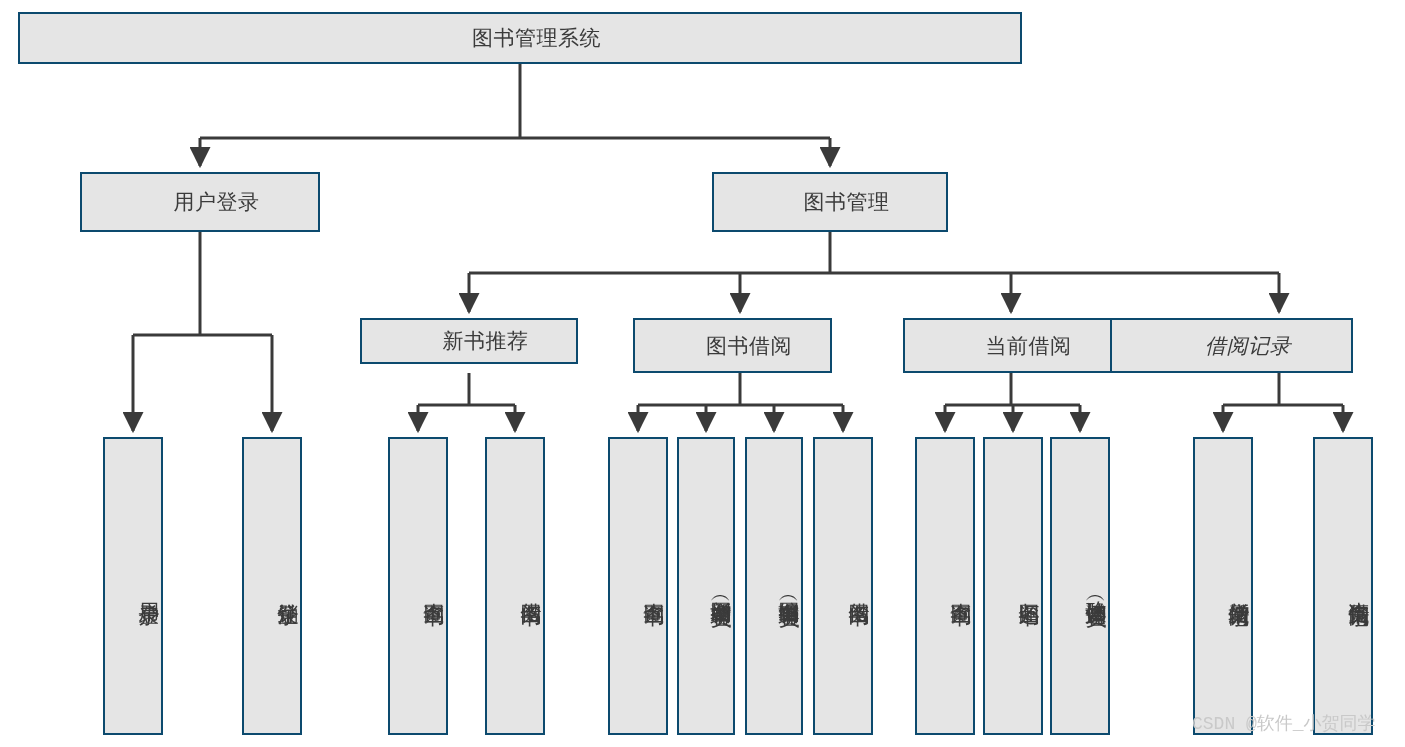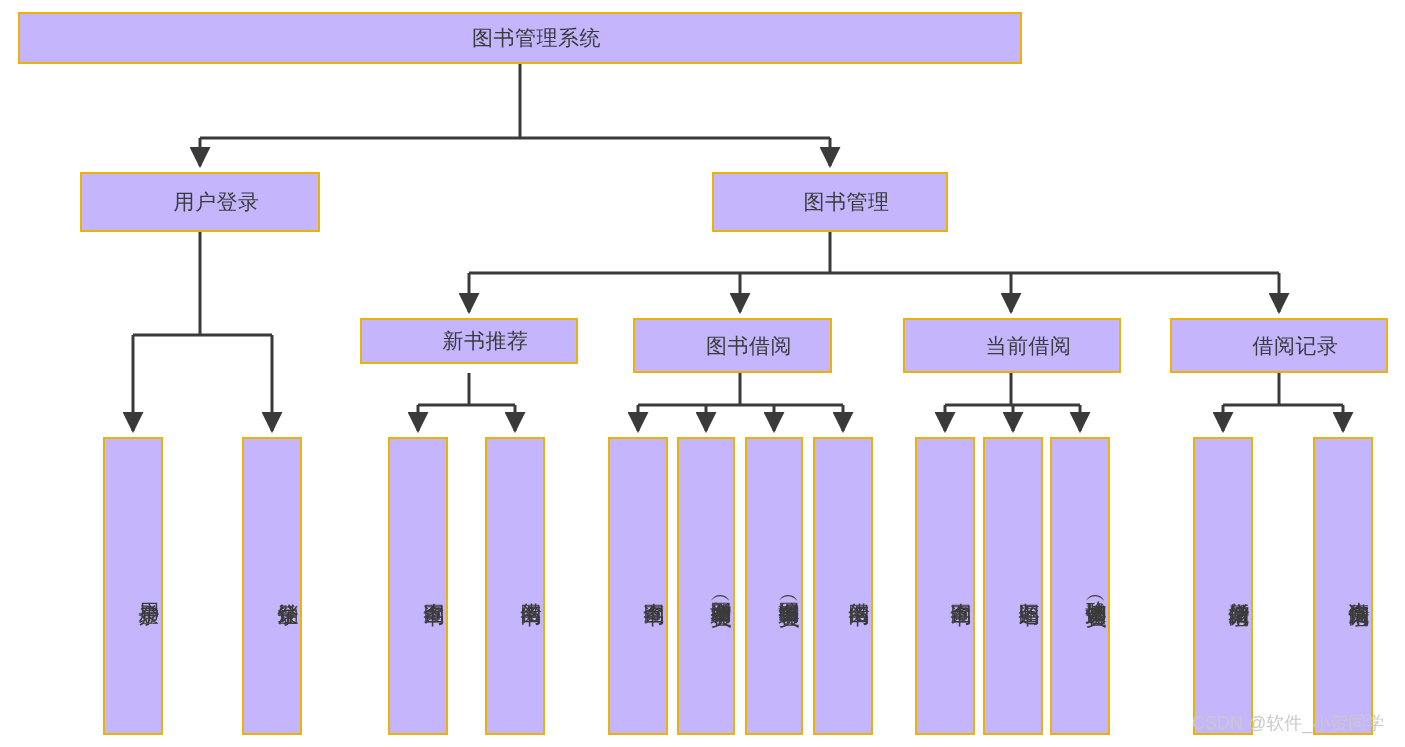--- a/index.html
+++ b/index.html
@@ -21,22 +21,22 @@
     position: absolute;
     left: 0;
     top: 0;
     width: 1405px;
     height: 747px;
     pointer-events: none;
   }
   .node {
     position: absolute;
     box-sizing: border-box;
-    border: 2px solid #eab308;
-    background: #c4b5fd;
+    border: 2px solid #0c4a6e;
+    background: #e5e5e5;
     color: #3b3b3b;
     display: flex;
     align-items: center;
     justify-content: center;
     text-align: center;
     z-index: 2;
     padding-left: 33px;
   }
   .node.horiz {
     font-size: 21px;
@@ -60,21 +60,21 @@
     white-space: nowrap;
   }
   .watermark {
     position: absolute;
     left: 1192px;
     top: 711px;
     font-size: 18px;
     color: #c9c9c9;
     white-space: nowrap;
     z-index: 5;
-    font-family: Liberation Sans, sans-serif;
+    font-family: Liberation Mono, monospace;
   }
 </style>
 </head>
 <body>
 
 <div id="canvas">
 
   <svg id="edges" viewBox="0 0 1405 747" xmlns="http://www.w3.org/2000/svg">
     <defs>
       <marker id="arrow" viewBox="0 0 10 10" refX="9" refY="5" markerWidth="7" markerHeight="7" orient="auto-start-reverse">
@@ -143,21 +143,21 @@
   <div id="level3-layer">
       <div class="node horiz" style="left: 360px; top: 318px; width: 218px; height: 46px;">
         <span>新书推荐</span>
       </div>
       <div class="node horiz" style="left: 633px; top: 318px; width: 199px; height: 55px;">
         <span>图书借阅</span>
       </div>
       <div class="node horiz" style="left: 903px; top: 318px; width: 218px; height: 55px;">
         <span>当前借阅</span>
       </div>
-      <div class="node horiz" style="left: 1170px; top: 318px; width: 218px; height: 55px;">
+      <div class="node horiz" style="left: 1110px; top: 318px; width: 243px; height: 55px; font-style: italic;">
         <span>借阅记录</span>
       </div>
     </div>
   <div id="leaf-layer">
       <div class="node vert" style="left: 103px; top: 437px; width: 60px; height: 298px;">
         <span class="vtext">用户登录</span>
       </div>
       <div class="node vert" style="left: 242px; top: 437px; width: 60px; height: 298px;">
         <span class="vtext">注销登录</span>
       </div>

